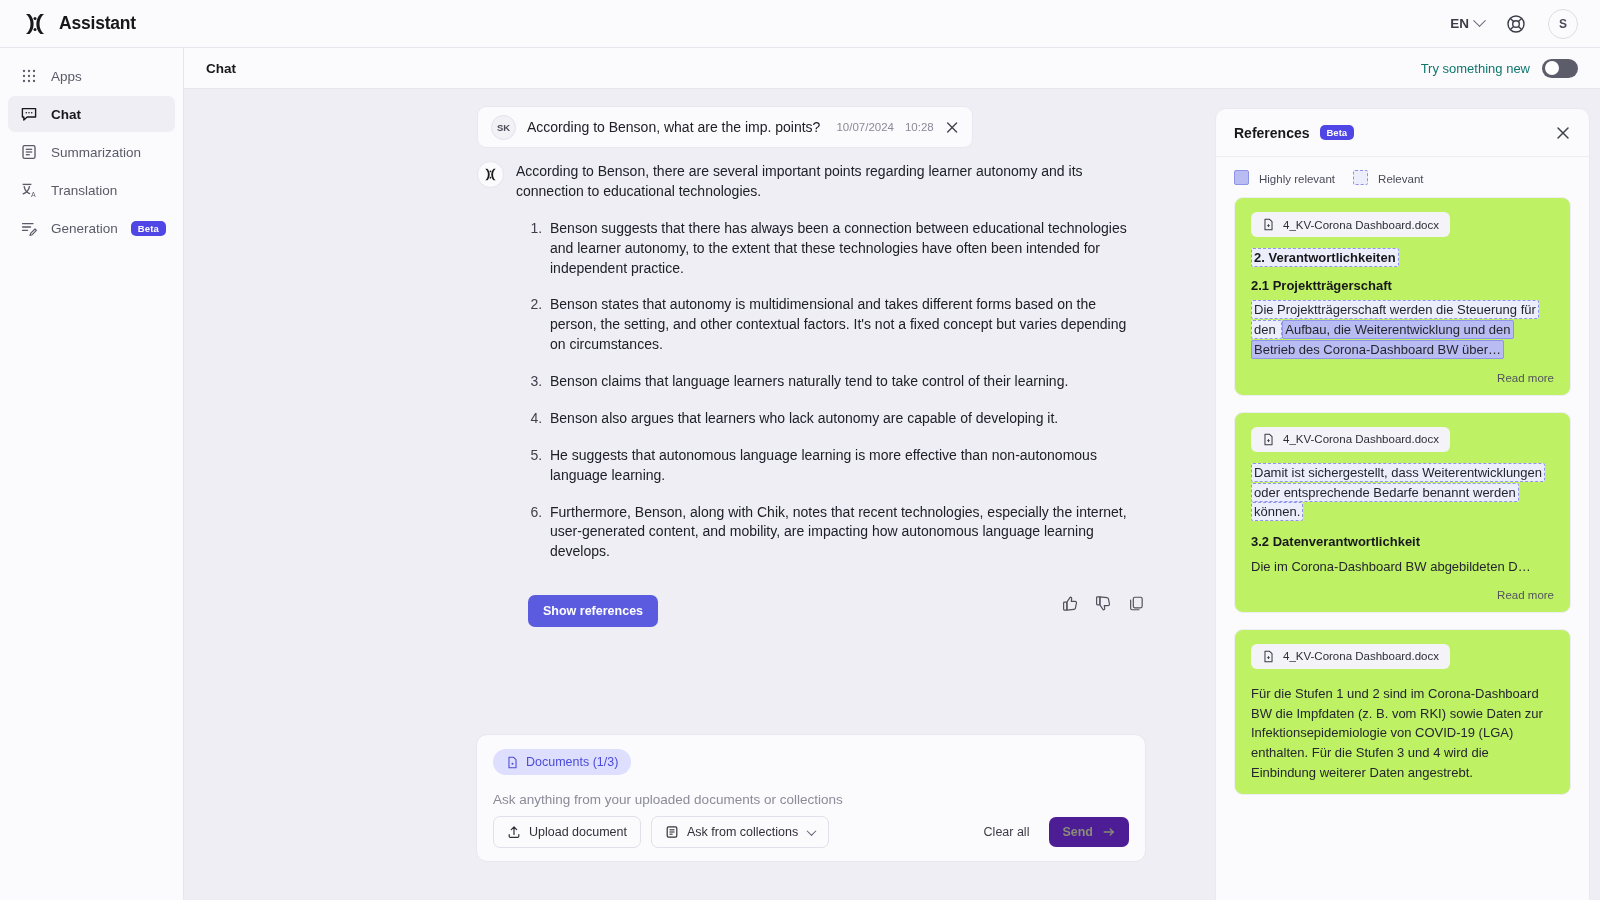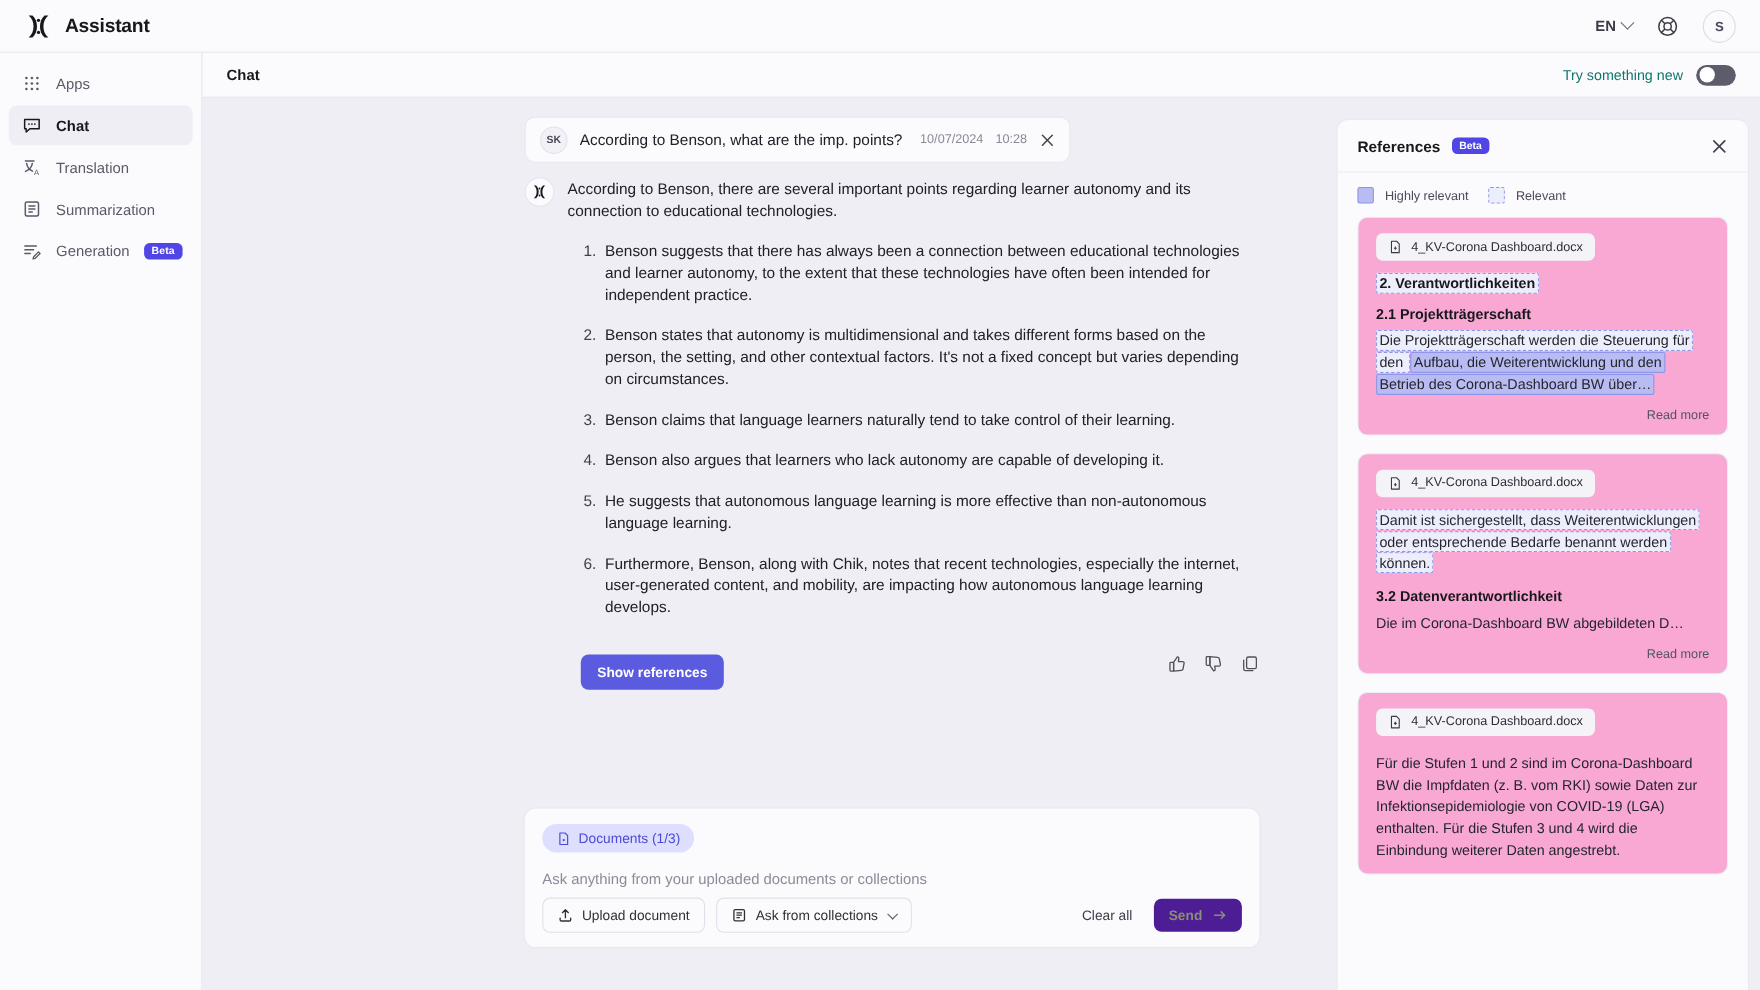--- a/index.html
+++ b/index.html
@@ -157,21 +157,21 @@
     margin-left: 10px; background: #4f46e5; color: #fff; font-size: 9.5px;
     font-weight: 700; padding: 2px 7px; border-radius: 5px;
   }
   .refs-close { margin-left: auto; width: 16px; height: 16px; cursor: pointer; }
   .legend { display: flex; align-items: flex-end; gap: 10px; padding: 13px 18px 9px; }
   .sw-solid { width: 15px; height: 15px; background: #b9bcf2; border: 1px solid #8f93e8; border-radius: 2px; }
   .sw-dash { width: 15px; height: 15px; background: #eceefb; border: 1.3px dashed #8f93e8; border-radius: 2px; }
   .legend-label { font-size: 11.5px; color: #4a4a58; }
   .refs-scroll { position: absolute; top: 88px; left: 0; right: 0; bottom: 0; overflow: hidden; padding: 0 18px; }
   .ref-card {
-    background: #f9a8d4; border: 1px solid #ededf4; border-radius: 9px;
+    background: #bef264; border: 1px solid #ededf4; border-radius: 9px;
     padding: 14px 16px 11px; margin-bottom: 16px;
   }
   .ref-file {
     display: inline-flex; align-items: center; gap: 8px;
     background: #f3f3f8; border-radius: 6px; padding: 6px 11px;
     font-size: 11.5px; color: #2d2d38; margin-bottom: 11px; cursor: pointer;
   }
   .ref-file-ico { width: 13px; height: 13px; }
   .ref-h { font-size: 13px; font-weight: 700; color: #17171c; line-height: 1.5; margin-bottom: 5px; }
   .ref-h.plain { display: block; }
@@ -240,37 +240,37 @@
             <circle cx="6.3" cy="7.8" r=".78"></circle>
             <circle cx="9" cy="7.8" r=".78"></circle>
             <circle cx="11.7" cy="7.8" r=".78"></circle>
           </g>
       </svg>
       <span>Chat</span>
     </div>
 
     <div class="nav-item">
       <svg class="nav-ico" viewBox="0 0 18 18">
+        <rect x="3" y="2.6" width="12" height="12.8" rx="1.6" fill="none" stroke="#5a5a68" stroke-width="1.35"></rect>
+        <line x1="5.8" y1="6.3" x2="12.2" y2="6.3" stroke="#5a5a68" stroke-width="1.3"></line>
+        <line x1="5.8" y1="9" x2="12.2" y2="9" stroke="#5a5a68" stroke-width="1.3"></line>
+        <line x1="5.8" y1="11.7" x2="9.8" y2="11.7" stroke="#5a5a68" stroke-width="1.3"></line>
+      </svg>
+      <span>Summarization</span>
+    </div>
+
+    <div class="nav-item">
+      <svg class="nav-ico" viewBox="0 0 18 18">
         <line x1="2.6" y1="3.4" x2="11.4" y2="3.4" stroke="#5a5a68" stroke-width="1.35"></line>
         <path d="M4.2 5.6 C4.8 9.2 6.6 11.4 9.6 12.6" fill="none" stroke="#5a5a68" stroke-width="1.35" stroke-linecap="round"></path>
         <path d="M9.4 5.6 C8.8 9.2 6.4 11.6 3.2 12.8" fill="none" stroke="#5a5a68" stroke-width="1.35" stroke-linecap="round"></path>
         <text x="11" y="16" font-size="7" fill="#5a5a68" font-family="Liberation Sans, sans-serif">A</text>
       </svg>
       <span>Translation</span>
 
-    </div>
-
-    <div class="nav-item">
-      <svg class="nav-ico" viewBox="0 0 18 18">
-        <rect x="3" y="2.6" width="12" height="12.8" rx="1.6" fill="none" stroke="#5a5a68" stroke-width="1.35"></rect>
-        <line x1="5.8" y1="6.3" x2="12.2" y2="6.3" stroke="#5a5a68" stroke-width="1.3"></line>
-        <line x1="5.8" y1="9" x2="12.2" y2="9" stroke="#5a5a68" stroke-width="1.3"></line>
-        <line x1="5.8" y1="11.7" x2="9.8" y2="11.7" stroke="#5a5a68" stroke-width="1.3"></line>
-      </svg>
-      <span>Summarization</span>
     </div>
 
     <div class="nav-item">
       <svg class="nav-ico" viewBox="0 0 18 18">
         <line x1="2.6" y1="4.6" x2="13" y2="4.6" stroke="#5a5a68" stroke-width="1.35" stroke-linecap="round"></line>
         <line x1="2.6" y1="8" x2="10.5" y2="8" stroke="#5a5a68" stroke-width="1.35" stroke-linecap="round"></line>
         <line x1="2.6" y1="11.4" x2="7.5" y2="11.4" stroke="#5a5a68" stroke-width="1.35" stroke-linecap="round"></line>
         <path d="M10.6 14.4 L15 10 l1.4 1.4 l-4.4 4.4 l-2 .6 z" fill="none" stroke="#5a5a68" stroke-width="1.2" stroke-linejoin="round"></path>
       </svg>
       <span>Generation</span>

